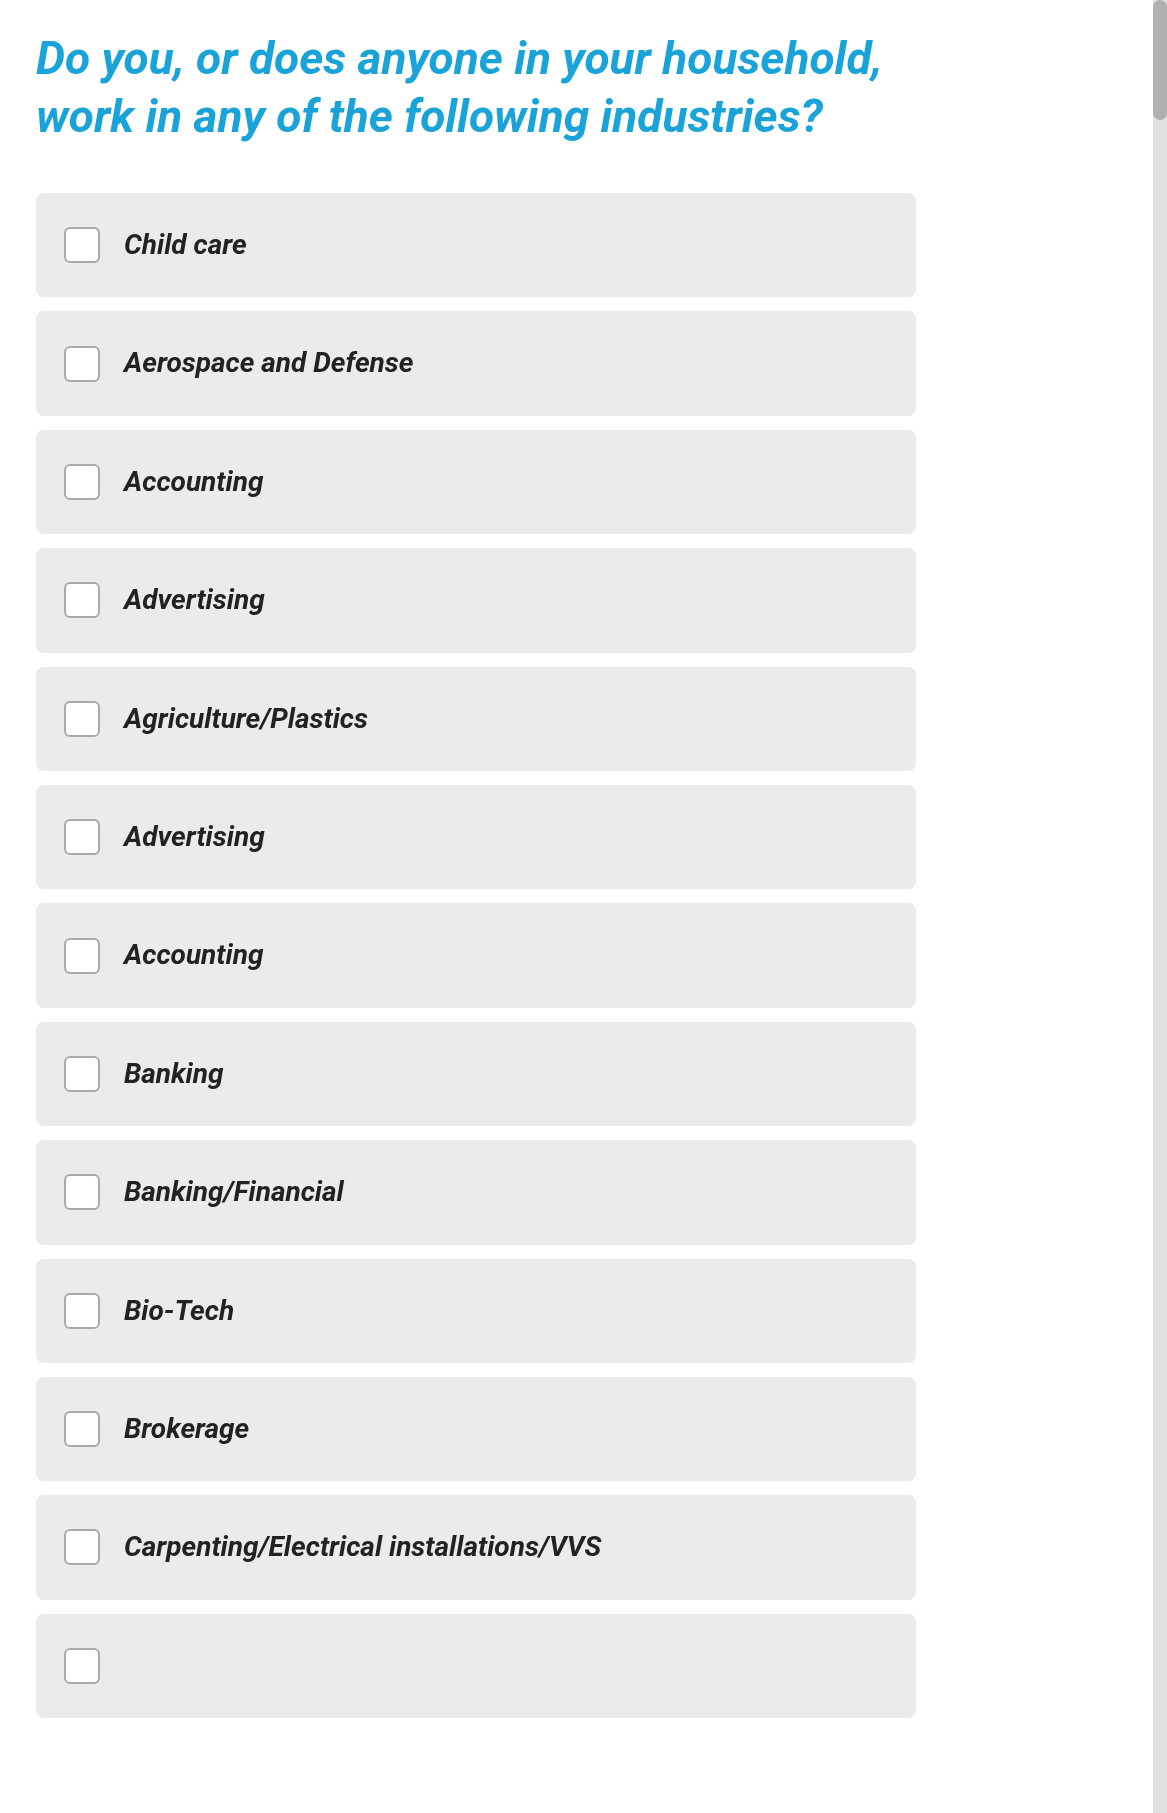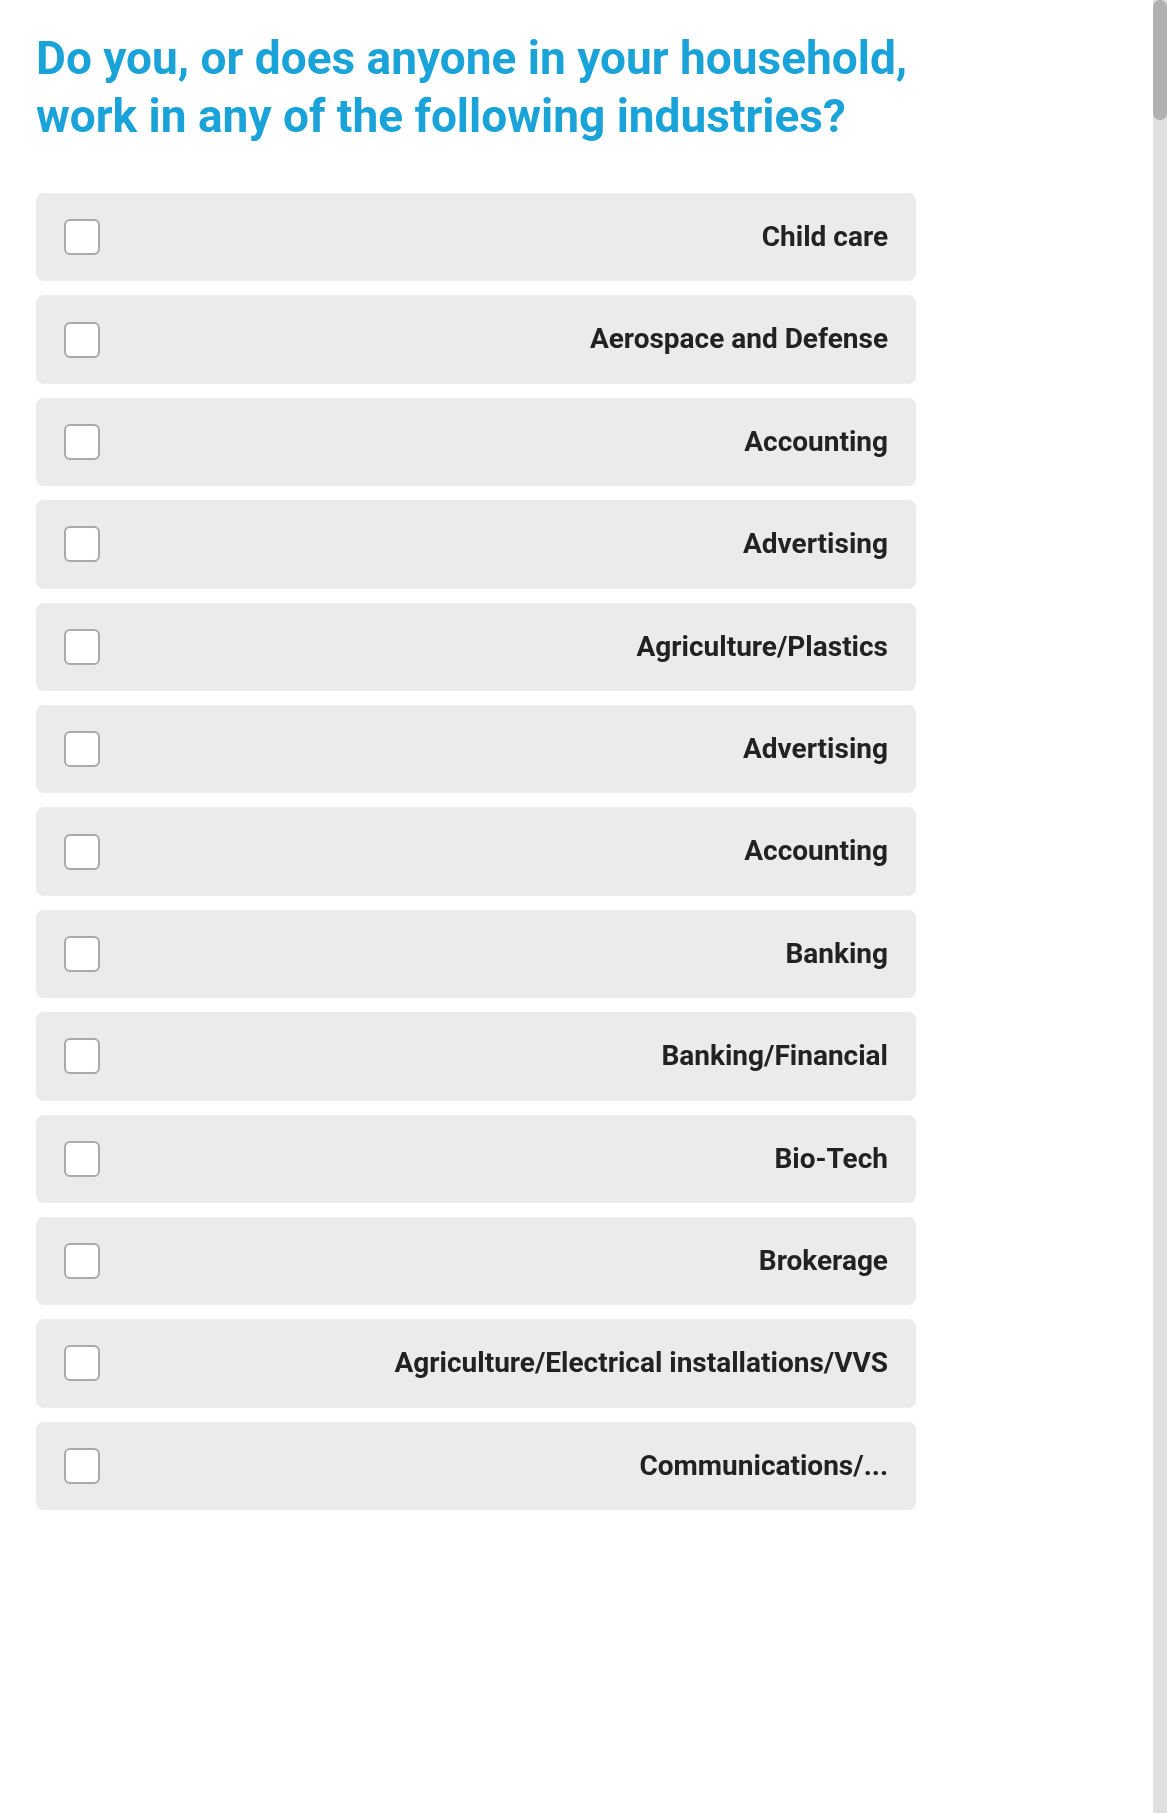--- a/index.html
+++ b/index.html
@@ -15,20 +15,21 @@
       min-height: 1813px;
       padding: 0;
     }
 
     .page-container {
       width: 952px;
       min-height: 1813px;
       background: #ffffff;
       padding: 30px 36px 30px 36px;
       position: relative;
+      font-style: italic;
     }
 
     
     .page-container::after {
       content: '';
       position: fixed;
       right: 0;
       top: 0;
       width: 14px;
       height: 100%;
@@ -60,24 +61,23 @@
       flex-direction: column;
       gap: 14px;
       max-width: 1050px;
     }
 
     .checkbox-item {
       display: flex;
       align-items: center;
       background-color: #ebebeb;
       border-radius: 8px;
-      padding: 26px 28px;
+      padding: 34px 28px;
       cursor: pointer;
       min-height: 76px;
-      justify-content: space-between;
     }
 
     .checkbox-box {
       width: 36px;
       height: 36px;
       border: 2.5px solid #aaaaaa;
       border-radius: 6px;
       background: #ffffff;
       flex-shrink: 0;
       margin-right: 24px;
@@ -141,20 +141,19 @@
       <div class="checkbox-item">
         <div class="checkbox-box"></div>
         <span class="checkbox-label">Bio-Tech</span>
       </div>
       <div class="checkbox-item">
         <div class="checkbox-box"></div>
         <span class="checkbox-label">Brokerage</span>
       </div>
       <div class="checkbox-item">
         <div class="checkbox-box"></div>
-        <span class="checkbox-label">Agriculture/Electrical installations/VVS</span>
+        <span class="checkbox-label">Carpenting/Electrical installations/VVS</span>
       </div>
       <div class="checkbox-item">
         <div class="checkbox-box"></div>
-        <span class="checkbox-label">Communications/...</span>
       </div>
     </div>
 </div>
 
 </body></html>

